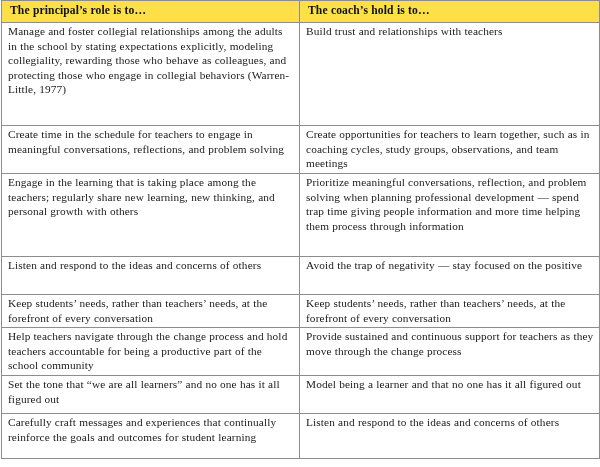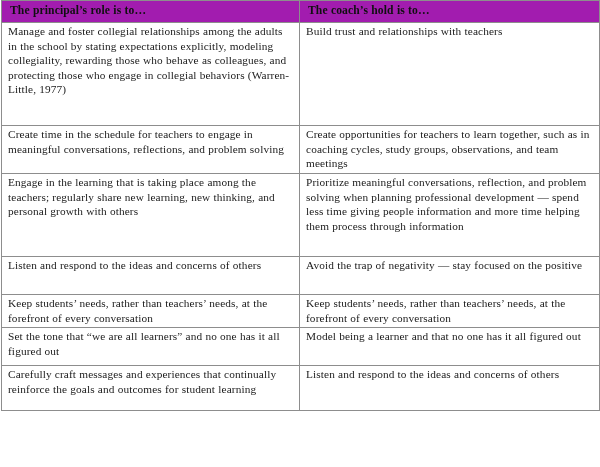--- a/index.html
+++ b/index.html
@@ -39,21 +39,21 @@
     vertical-align: top;
     text-align: left;
     padding: 1px 5px 2px 6px;
     font-size: 11.3px;
     line-height: 14.6px;
     letter-spacing: 0.01em;
     word-spacing: 0.02em;
   }
 
   table.role-table thead th {
-    background: #a21caf;
+    background: #fde047;
     font-weight: bold;
     font-size: 11.6px;
     line-height: 17px;
     padding: 1px 5px 2px 8px;
     height: 18px;
     color: #101010;
   }
 
   
   tr.r1 td { height: 22px; }
@@ -85,29 +85,33 @@
       <tr class="r2">
         <td>Manage and foster collegial relationships among the adults in the school by stating expectations explicitly, modeling collegiality, rewarding those who behave as colleagues, and protecting those who engage in collegial behaviors (Warren-Little, 1977)</td>
         <td>Build trust and relationships with teachers</td>
       </tr>
       <tr class="r3">
         <td>Create time in the schedule for teachers to engage in meaningful conversations, reflections, and problem solving</td>
         <td>Create opportunities for teachers to learn together, such as in coaching cycles, study groups, observations, and team meetings</td>
       </tr>
       <tr class="r4">
         <td>Engage in the learning that is taking place among the teachers; regularly share new learning, new thinking, and personal growth with others</td>
-        <td>Prioritize meaningful conversations, reflection, and problem solving when planning professional development — spend less time giving people information and more time helping them process through information</td>
+        <td>Prioritize meaningful conversations, reflection, and problem solving when planning professional development — spend trap time giving people information and more time helping them process through information</td>
       </tr>
       <tr class="r5">
         <td>Listen and respond to the ideas and concerns of others</td>
         <td>Avoid the trap of negativity — stay focused on the positive</td>
       </tr>
       <tr class="r6">
         <td>Keep students’ needs, rather than teachers’ needs, at the forefront of every conversation</td>
         <td>Keep students’ needs, rather than teachers’ needs, at the forefront of every conversation</td>
+      </tr>
+      <tr class="r7">
+        <td>Help teachers navigate through the change process and hold teachers accountable for being a productive part of the school community</td>
+        <td>Provide sustained and continuous support for teachers as they move through the change process</td>
       </tr>
       <tr class="r8">
         <td>Set the tone that “we are all learners” and no one has it all figured out</td>
         <td>Model being a learner and that no one has it all figured out</td>
       </tr>
       <tr class="r9">
         <td>Carefully craft messages and experiences that continually reinforce the goals and outcomes for student learning</td>
         <td>Listen and respond to the ideas and concerns of others</td>
       </tr>
     </tbody>

